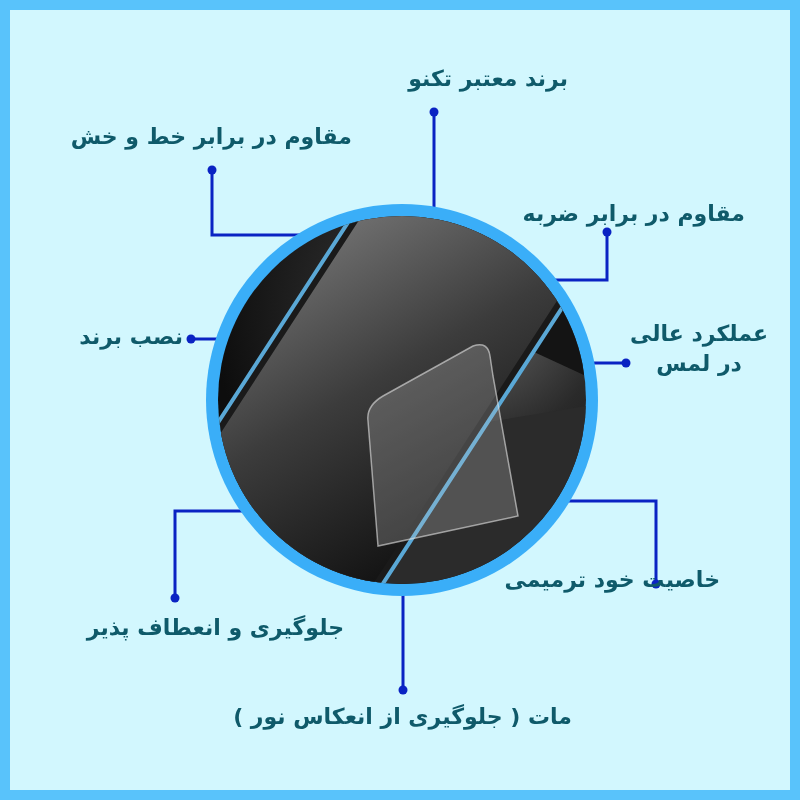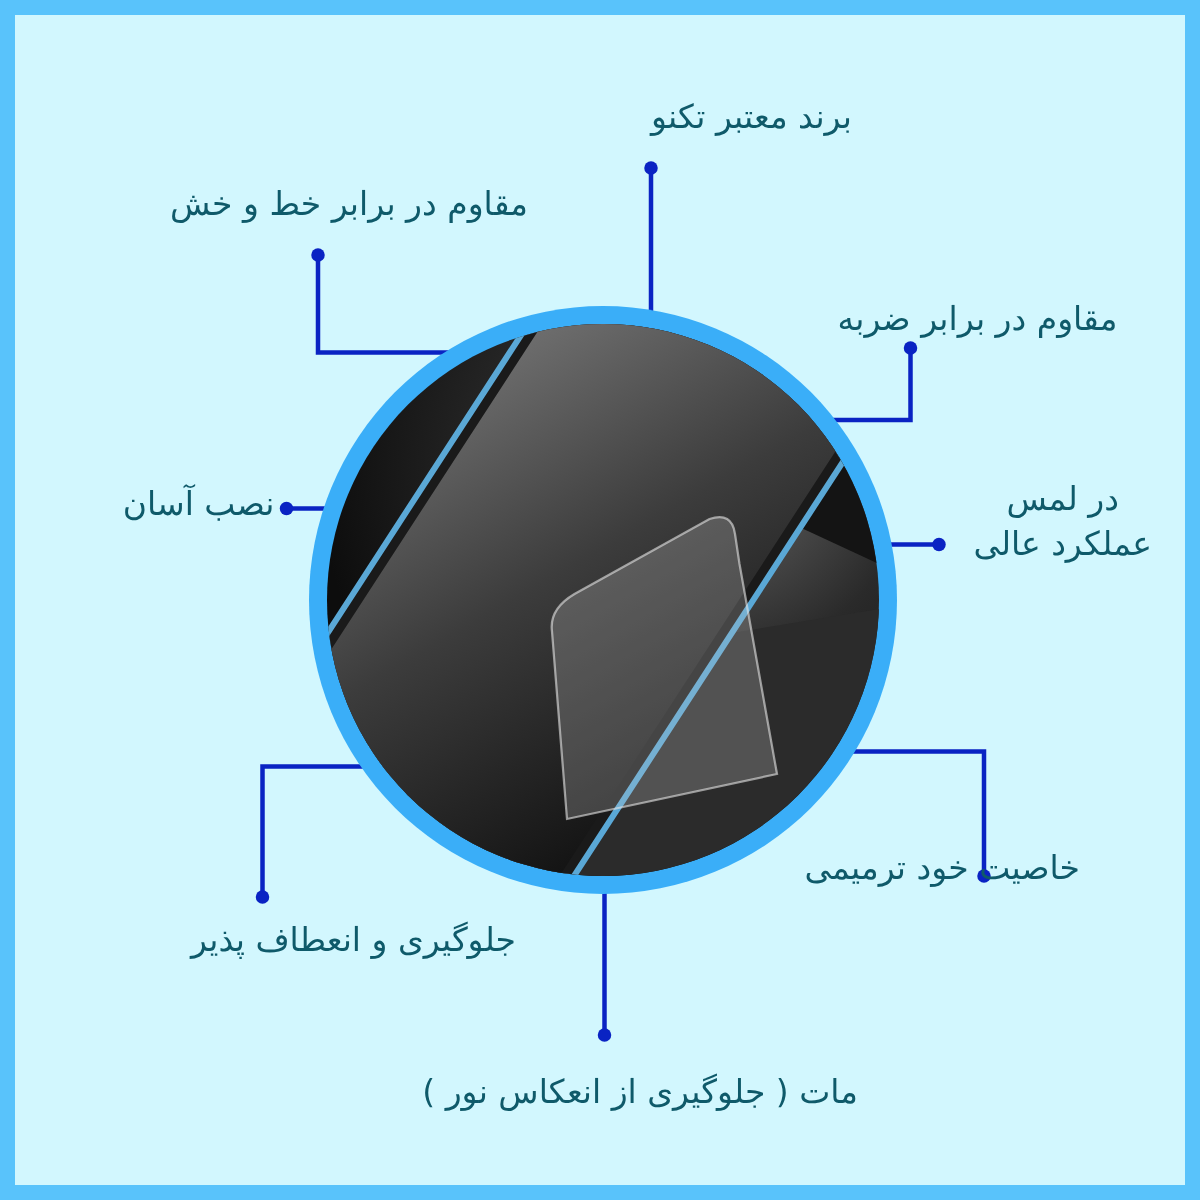--- a/index.html
+++ b/index.html
@@ -19,21 +19,21 @@
       background: #3aaef8;
       box-sizing: border-box;
     }
     .photo-inner {
       position: absolute; left: 12px; top: 12px; right: 12px; bottom: 12px;
       border-radius: 50%; overflow: hidden;
       background: radial-gradient(circle at 70% 25%, #6a6a6a 0%, #2a2a2a 35%, #0d0d0d 70%);
     }
     .label {
       position: absolute; direction: rtl; color: #0f5a6a;
-      font-size: 22px; font-weight: normal; white-space: nowrap; line-height: 1.35;
+      font-size: 22px; font-weight: bold; white-space: nowrap; line-height: 1.35;
     }
     .label.multi { text-align: center; }
   </style>
 </head>
 <body>
 
 <div class="panel"></div>
 
 <svg class="connectors" viewBox="0 0 800 800">
   <g stroke="#0a23c3" stroke-width="3" fill="none">
@@ -93,20 +93,20 @@
           <stop offset="1" stop-color="#111"></stop>
         </linearGradient>
       </defs>
     </svg>
   </div>
 </div>
 
 <div class="label" style="right:232px; top:64px;"><span>برند معتبر تکنو</span></div>
 <div class="label" style="right:448px; top:122px;margin-left:40px;"><span>مقاوم در برابر خط و خش</span></div>
 <div class="label" style="right:55px; top:183px;margin-top:16px;"><span>مقاوم در برابر ضربه</span></div>
-<div class="label" style="right:617px; top:322px;"><span>نصب آسان</span></div>
+<div class="label" style="right:617px; top:322px;"><span>نصب برند</span></div>
 <div class="label multi" style="right:32px; top:319px;">
+  <div>عملکرد عالی</div>
   <div>در لمس</div>
-  <div>عملکرد عالی</div>
 </div>
 <div class="label" style="right:456px; top:613px;"><span>جلوگیری و انعطاف پذیر</span></div>
 <div class="label" style="right:80px; top:565px;"><span>خاصیت خود ترمیمی</span></div>
-<div class="label" style="right:228px; top:702px;margin-top:12px;"><span>مات ( جلوگیری از انعکاس نور )</span></div>
+<div class="label" style="right:228px; top:702px;"><span>مات ( جلوگیری از انعکاس نور )</span></div>
 
 </body></html>

